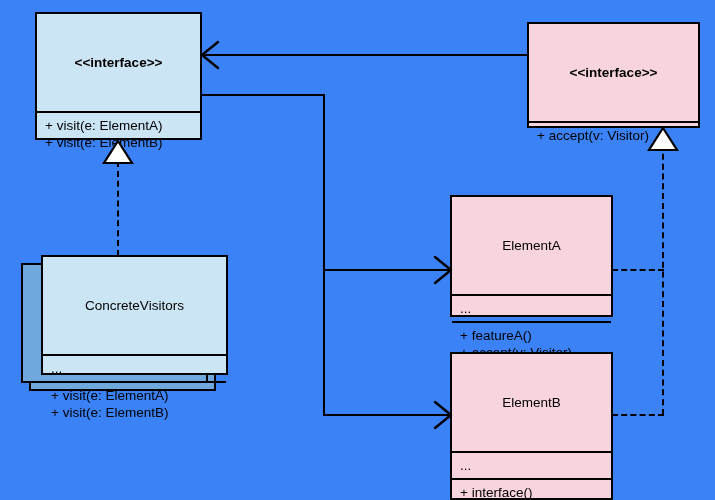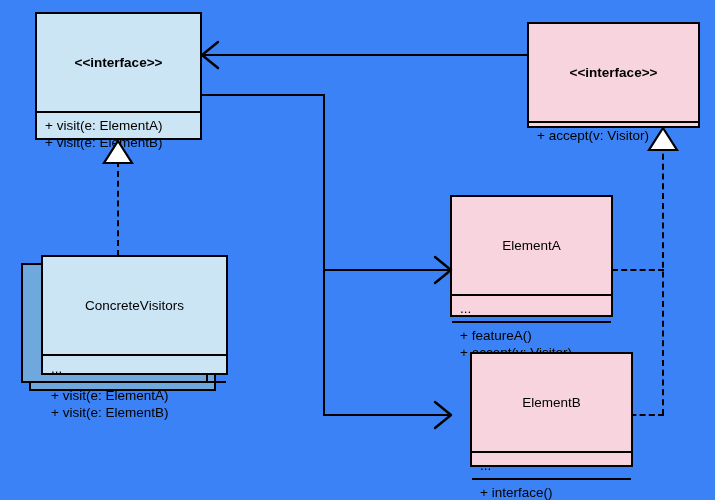--- a/index.html
+++ b/index.html
@@ -161,21 +161,21 @@
     </div>
     <div class="compartment attrs" style="height:38px;">
       <span>...</span>
     </div>
     <div class="compartment ops" style="flex:1;">
       <div>+ featureA()</div>
       <div>+ accept(v: Visitor)</div>
     </div>
   </div>
 
-  <div class="uml-class pink" style="left:470px; top:352px; width:163px; height:115px;">
+  <div class="uml-class pink" style="left:450px; top:352px; width:163px; height:148px;">
     <div class="compartment head plain">
       <span class="cname">ElementB</span>
     </div>
     <div class="compartment attrs" style="height:38px;">
       <span>...</span>
     </div>
     <div class="compartment ops" style="flex:1;">
       <div>+ interface()</div>
       
     </div>

